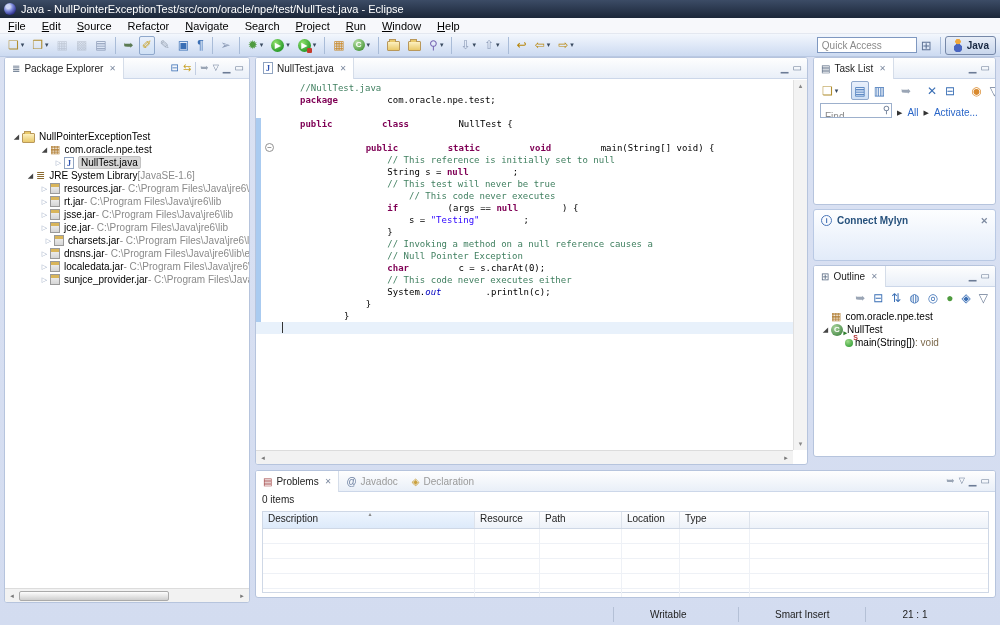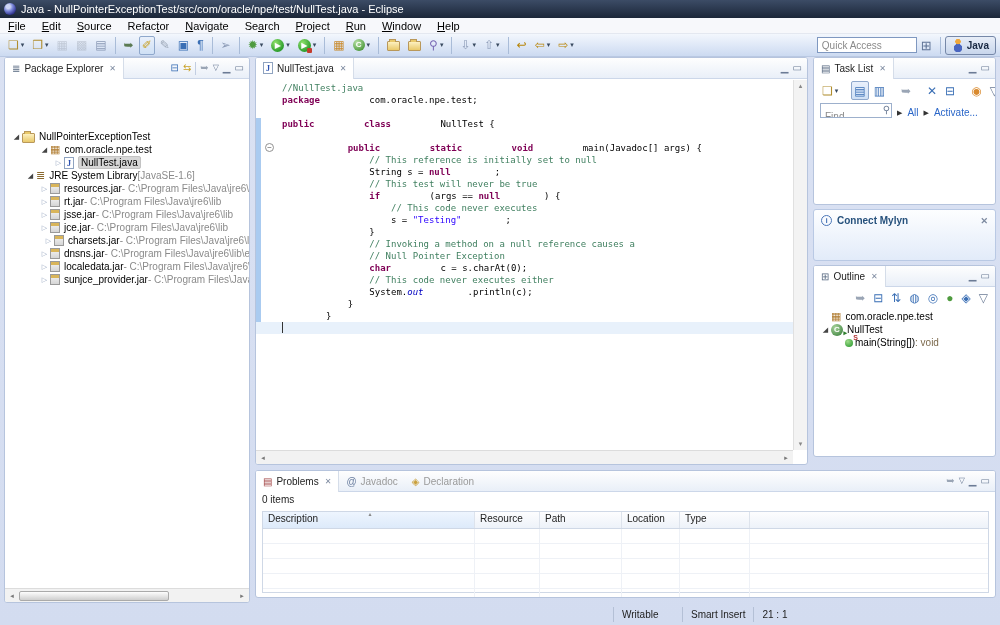--- a/index.html
+++ b/index.html
@@ -74,21 +74,21 @@
   .i-jar { width:10px; height:11px; background:linear-gradient(#f5f5f5,#d5d5d5); border:1px solid #9a9a9a; position:relative; }
   .i-jar::before { content:""; position:absolute; left:0; top:0; right:0; height:3px; background:#d9b55a; }
   .hscroll { position:absolute; left:0; right:0; bottom:0; height:14px; background:#f2f2f2; border-top:1px solid #dcdcdc;
     display:flex; align-items:center; font-size:7px; color:#777; }
   .hscroll .arr { width:14px; text-align:center; }
   .hthumb { height:10px; background:linear-gradient(#fdfdfd,#cfcfcf); border:1px solid #aaa; border-radius:2px; }
 
   
   #code-wrap { position:absolute; left:0; top:22px; right:14px; bottom:14px; background:#fff; overflow:hidden; }
   #code { position:relative; padding-top:2px; font-family:"DejaVu Sans Mono",monospace; font-size:9px; }
-  .cline { height:12px; line-height:12px; white-space:pre; padding-left:26px; }
+  .cline { height:12px; line-height:12px; white-space:pre; padding-left:44px; }
   .cline.cur { background:#e8f1fb; }
   .k { color:#7F0055; font-weight:bold; }
   .c { color:#3F7F5F; }
   .s { color:#2A00FF; }
   .f { color:#0000C0; font-style:italic; }
   .p { color:#000;margin-left:44px; }
   #range-bar { position:absolute; left:0; width:5px; background:#aacbf0; }
   #fold-marker { position:absolute; left:9px; width:9px; height:9px; border:1px solid #919191; border-radius:50%;
     background:#fff; color:#555; font-size:8px; line-height:7px; text-align:center; }
   #caret { position:absolute; left:26px; width:1px; height:11px; background:#333; }
@@ -130,21 +130,21 @@
   #pr-table { position:absolute; left:6px; right:6px; top:40px; bottom:4px; border:1px solid #cfd8e6; }
   #pr-header { display:flex; height:17px; background:linear-gradient(#fdfdfe,#edf2f9); border-bottom:1px solid #cfd8e6; font-size:10px; color:#222; }
   .pr-h { padding:1px 5px; border-right:1px solid #dde3ec; height:100%; position:relative; }
   .pr-h.sorted { background:linear-gradient(#eef5fe,#ddeafa); }
   .pr-h.sorted::after { content:"▴"; position:absolute; top:-2px; left:50%; font-size:6px; color:#888; }
   .pr-row { display:flex; height:15px; border-bottom:1px solid #eef1f6; }
   .pr-c { border-right:1px solid #eef1f6; height:100%; }
 
   
   #statusbar { position:absolute; left:0; bottom:0; width:1000px; height:22px; font-size:10px; color:#222; }
-  #status-items { position:absolute; left:605px; top:4px; display:flex; align-items:center; }
+  #status-items { position:absolute; left:605px; top:4px; display:flex; align-items:center;gap:28px; }
   .st-sep { width:1px; height:15px; background:#b4c0d6; margin:0 8px; }
   .st-it { min-width:52px; }
 </style>
 </head>
 <body>
 
 <div id="win">
 
   <div id="titlebar">
     <span id="eclipse-logo"></span>
@@ -377,26 +377,26 @@
     </div>
     <div id="code-wrap">
       <div id="range-bar" style="top: 38px; height: 204px;"></div>
       <div id="fold-marker" style="top: 63px;">−</div>
       <div id="code">
           <div class="cline"><span class="c">//NullTest.java</span></div>
           <div class="cline"><span class="k">package</span><span class="p"> com.oracle.npe.test;</span></div>
           <div class="cline">&nbsp;</div>
           <div class="cline"><span class="k">public</span><span class="p"> </span><span class="k">class</span><span class="p"> NullTest {</span></div>
           <div class="cline">&nbsp;</div>
-          <div class="cline"><span class="p">    </span><span class="k">public</span><span class="p"> </span><span class="k">static</span><span class="p"> </span><span class="k">void</span><span class="p"> main(Javadoc[] args) {</span></div>
+          <div class="cline"><span class="p">    </span><span class="k">public</span><span class="p"> </span><span class="k">static</span><span class="p"> </span><span class="k">void</span><span class="p"> main(String[] void) {</span></div>
           <div class="cline"><span class="p">        </span><span class="c">// This reference is initially set to null</span></div>
           <div class="cline"><span class="p">        String s = </span><span class="k">null</span><span class="p">;</span></div>
           <div class="cline"><span class="p">        </span><span class="c">// This test will never be true</span></div>
+          <div class="cline"><span class="p">            </span><span class="c">// This code never executes</span></div>
           <div class="cline"><span class="p">        </span><span class="k">if</span><span class="p"> (args == </span><span class="k">null</span><span class="p">) {</span></div>
-          <div class="cline"><span class="p">            </span><span class="c">// This code never executes</span></div>
           <div class="cline"><span class="p">            s = </span><span class="s">"Testing"</span><span class="p">;</span></div>
           <div class="cline"><span class="p">        }</span></div>
           <div class="cline"><span class="p">        </span><span class="c">// Invoking a method on a null reference causes a</span></div>
           <div class="cline"><span class="p">        </span><span class="c">// Null Pointer Exception</span></div>
           <div class="cline"><span class="p">        </span><span class="k">char</span><span class="p"> c = s.charAt(0);</span></div>
           <div class="cline"><span class="p">        </span><span class="c">// This code never executes either</span></div>
           <div class="cline"><span class="p">        System.</span><span class="f">out</span><span class="p">.println(c);</span></div>
           <div class="cline"><span class="p">    }</span></div>
           <div class="cline"><span class="p">}</span></div>
           <div class="cline cur">&nbsp;</div>

